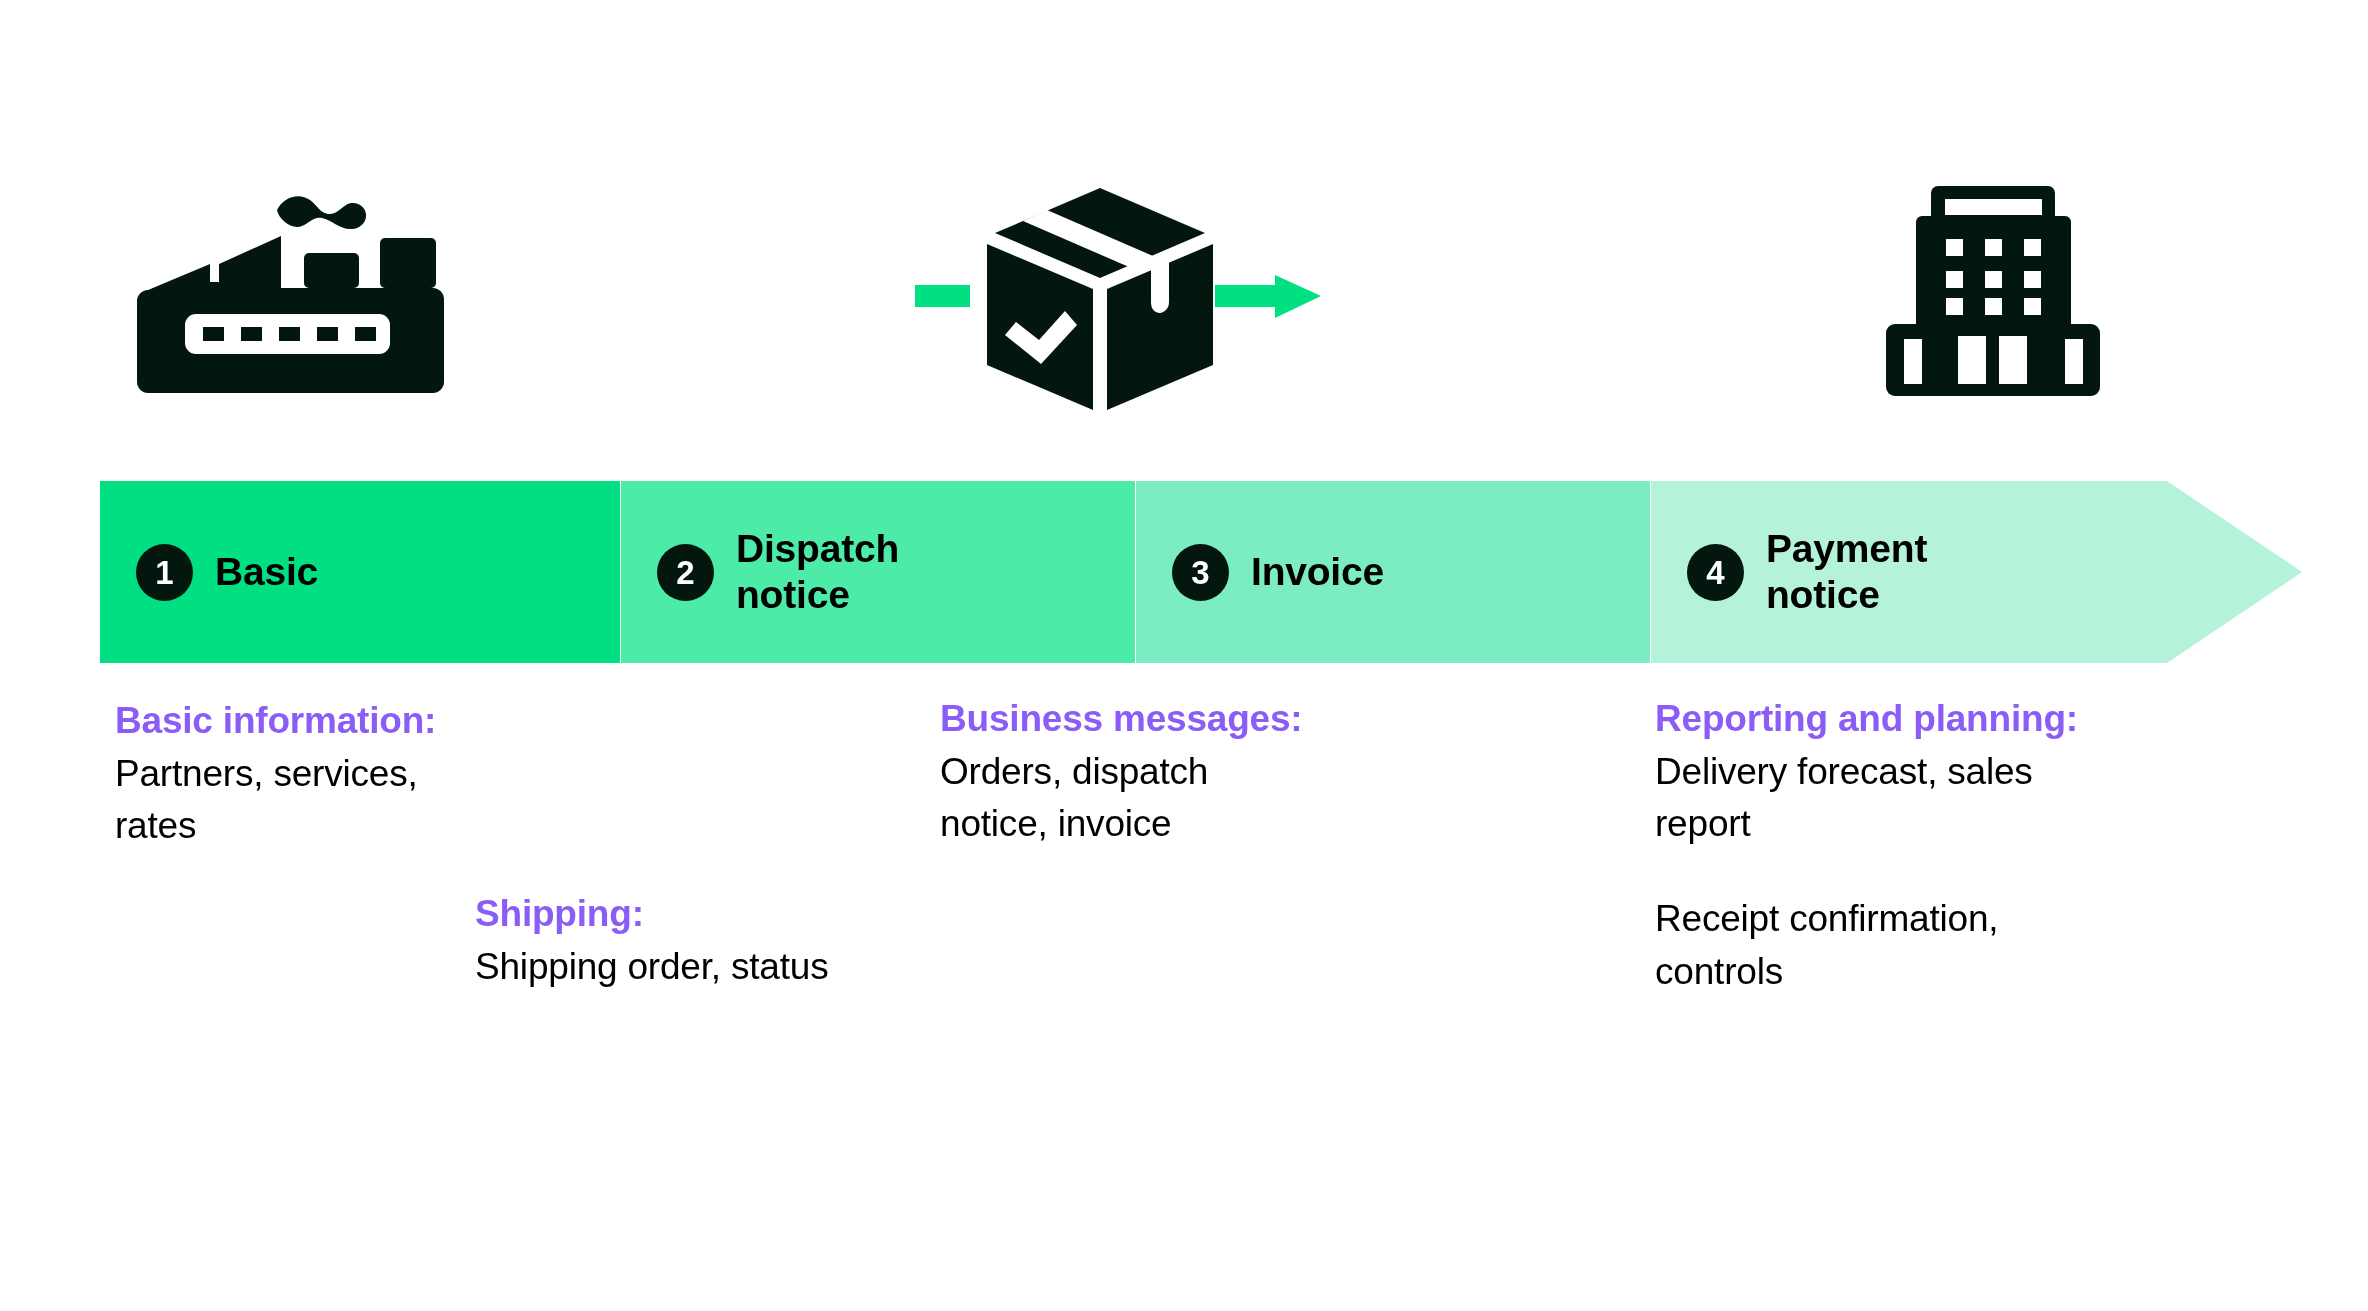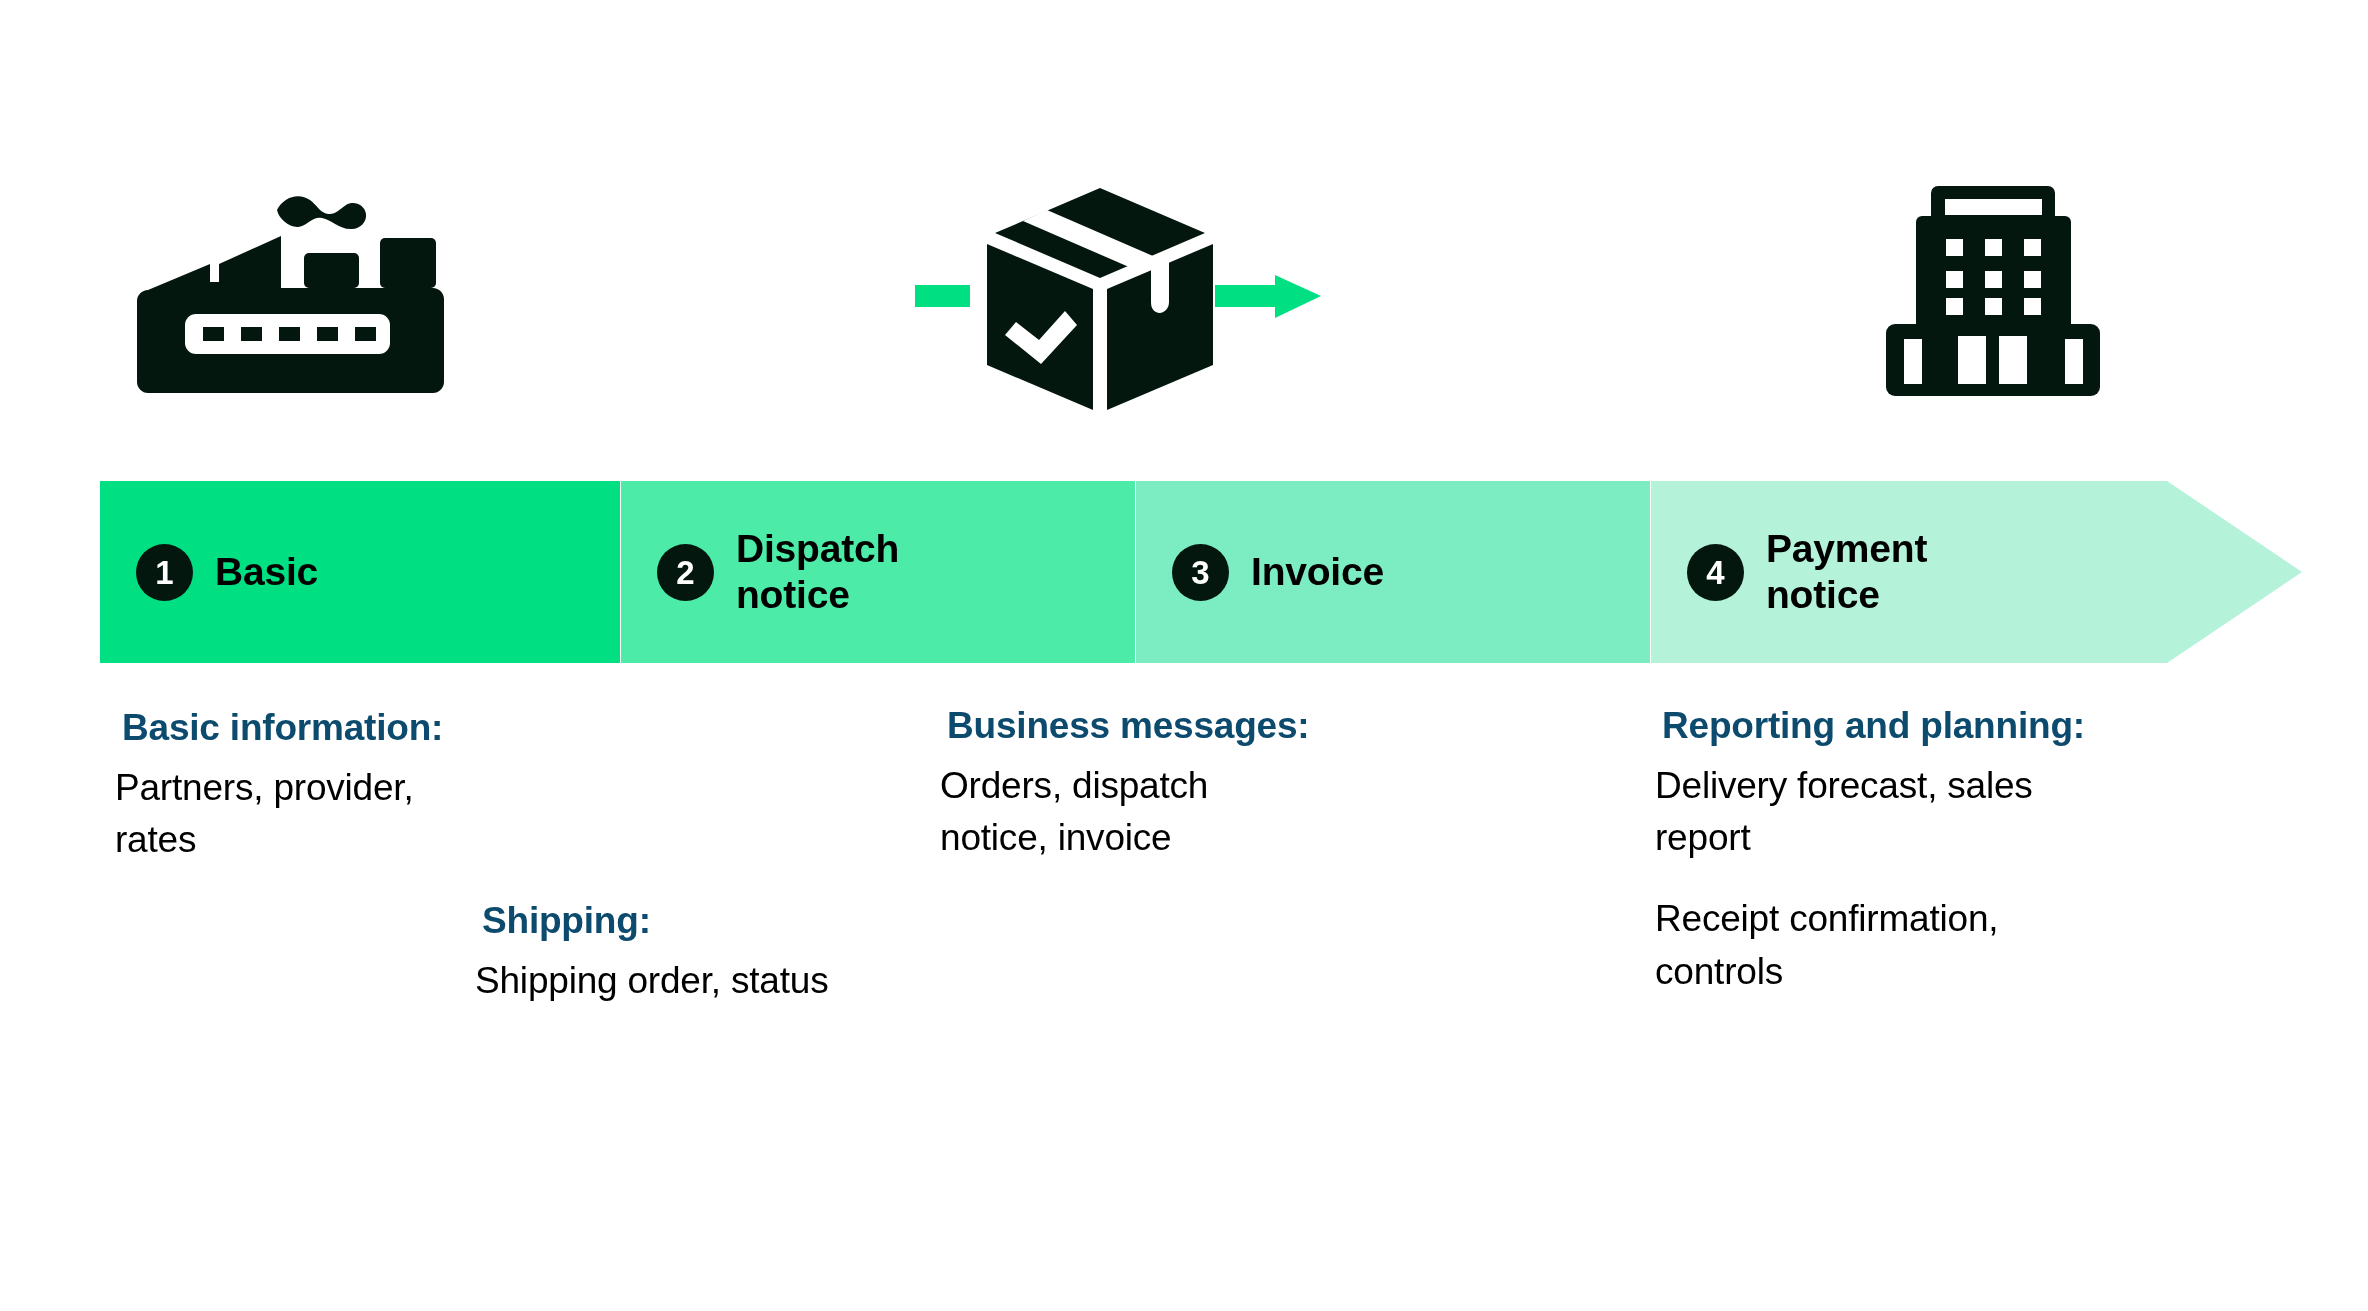--- a/index.html
+++ b/index.html
@@ -43,22 +43,22 @@
   #seg-1{left:0px;   width:520px; background:#00E083;}
   #seg-2{left:521px; width:514px; background:#4CEBA8;}
   #seg-3{left:1036px;width:514px; background:#7CEDC2;}
   #seg-4{left:1551px;width:651px; background:#B4F2D9;
          clip-path:polygon(0 0, 516px 0, 651px 91px, 516px 182px, 0 182px);}
 
   
   .blocks{position:absolute;left:0;top:663px;width:2368px;height:648px;}
   .tblock{position:absolute;}
   .tblock .bhead{
-    font-weight:bold;font-size:37px;line-height:1.42;margin:7px;
-    color:#0c4a6e;letter-spacing:-0.2px;
+    font-weight:bold;font-size:37px;line-height:1.42;margin:0;
+    color:#8b5cf6;letter-spacing:-0.2px;
   }
   .tblock .bbody{
     font-weight:normal;font-size:37px;line-height:1.42;margin:0;
     color:#000000;letter-spacing:-0.2px;white-space:pre-line;
   }
   #blk-basic     {left:115px; top:32px;  width:400px;}
   #blk-shipping  {left:475px; top:225px; width:520px;}
   #blk-logistics {left:475px; top:377px; width:600px;}
   #blk-business  {left:940px; top:30px;  width:450px;}
   #blk-reporting {left:1655px;top:30px;  width:530px;}
@@ -188,21 +188,21 @@
 notice</span>
       </div>
     </div>
 
   </div>
 
   <div class="blocks">
 
     <div class="tblock" id="blk-basic">
       <p class="bhead">Basic information:</p>
-      <p class="bbody">Partners, provider,
+      <p class="bbody">Partners, services,
 rates</p>
     </div>
 
     <div class="tblock" id="blk-shipping">
       <p class="bhead">Shipping:</p>
       <p class="bbody">Shipping order, status</p>
     </div>
 
 
     <div class="tblock" id="blk-business">

